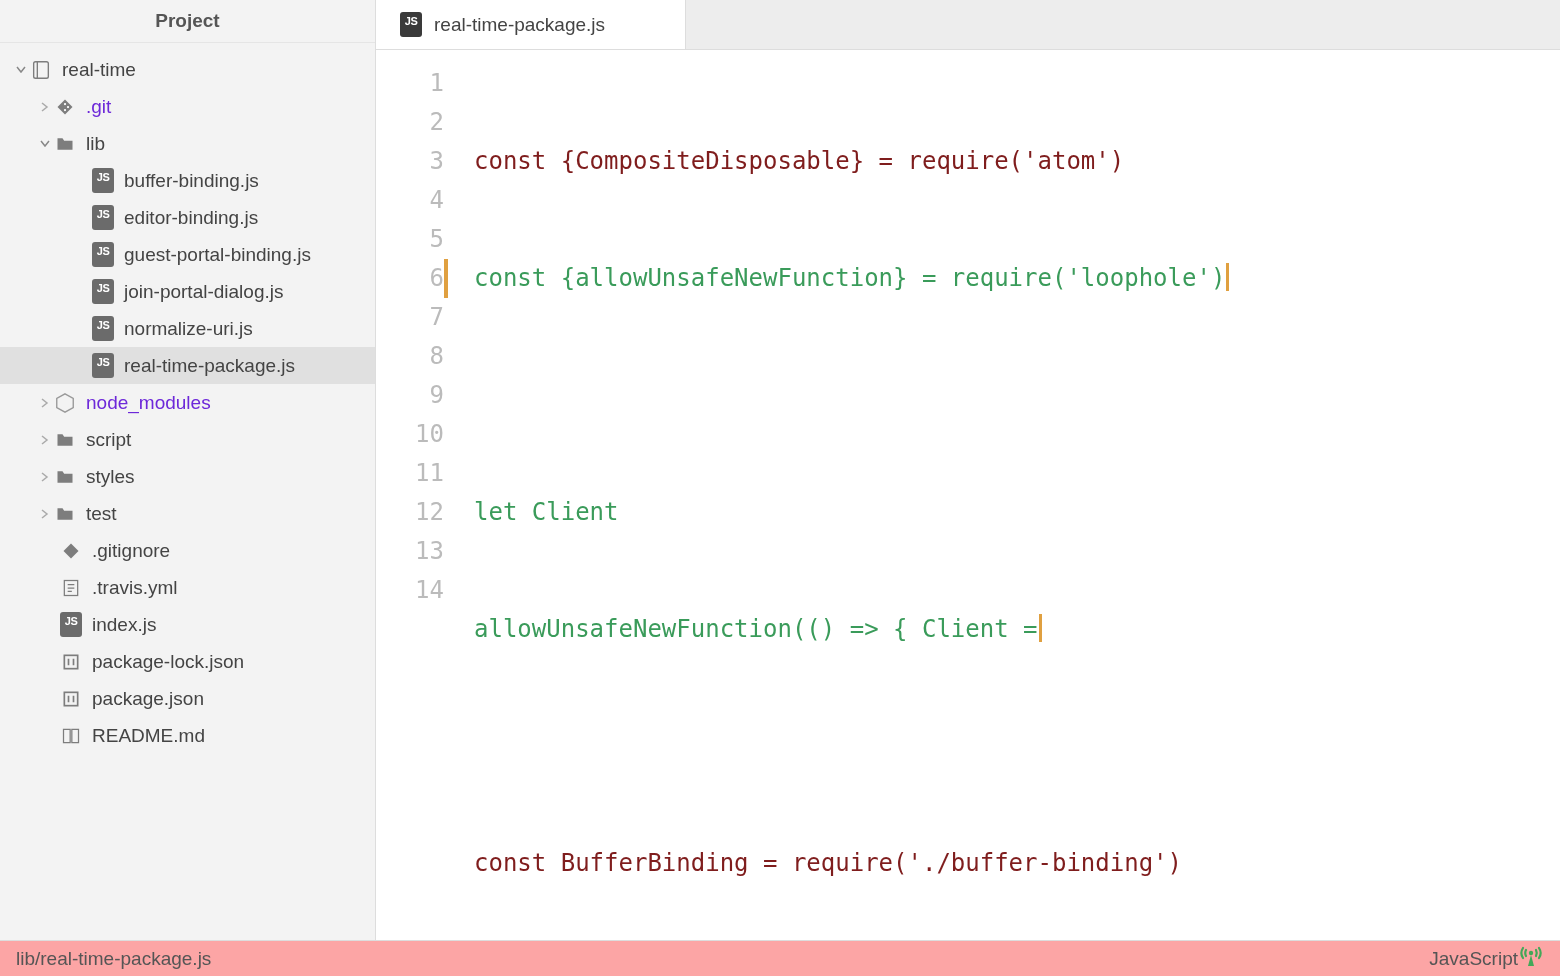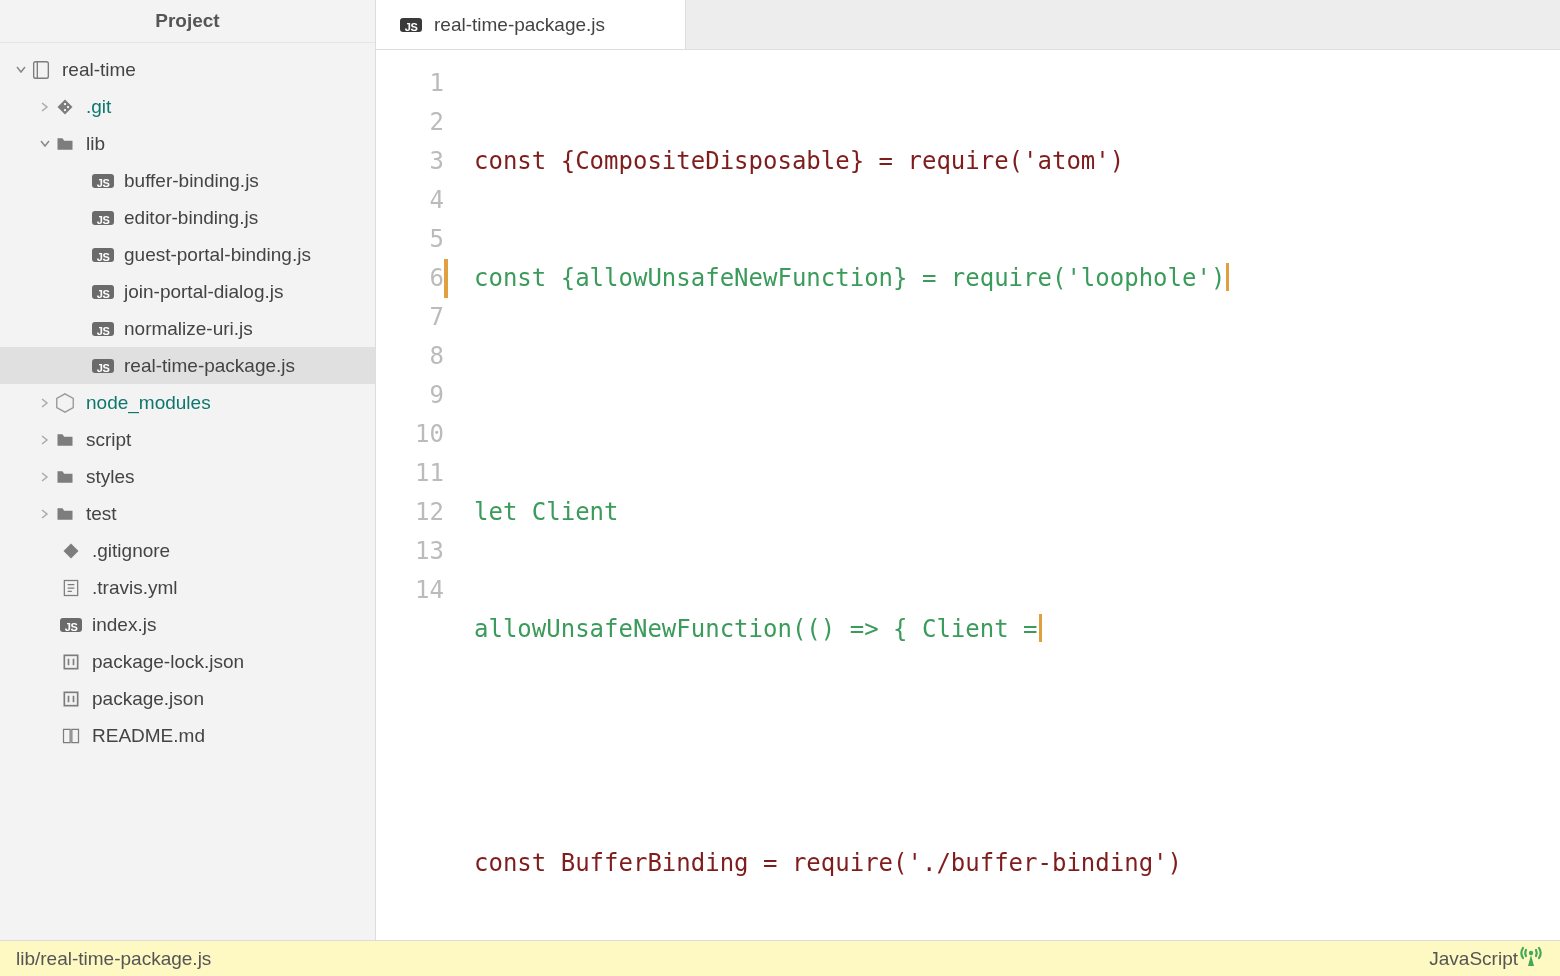--- a/index.html
+++ b/index.html
@@ -79,33 +79,33 @@
     align-items: center;
     flex-shrink: 0;
   }
   .icon-js {
     background: #6b6b6b;
     color: #fff;
     font-size: 11px;
     font-weight: bold;
     border-radius: 3px;
     width: 22px;
-    height: 14px;
+    height: 25px;
     line-height: 19px;
     text-align: center;
     letter-spacing: -0.5px;
   }
   .icon-folder svg { fill: #7d7d7d; width: 20px; height: 20px; }
   .icon-repo svg { stroke: #7d7d7d; fill: none; width: 22px; height: 22px; stroke-width: 1.5; }
   .icon-diamond svg { fill: #7d7d7d; width: 18px; height: 18px; }
   .icon-json svg { fill: none; stroke: #7d7d7d; width: 20px; height: 20px; stroke-width: 2; }
   .icon-text svg { fill: none; stroke: #7d7d7d; width: 20px; height: 20px; stroke-width: 1.5; }
   .icon-book svg { fill: none; stroke: #7d7d7d; width: 22px; height: 20px; stroke-width: 1.5; }
   .icon-node svg { fill: none; stroke: #999; width: 22px; height: 22px; stroke-width: 1.5; }
-  .dim { color: #0f766e; }
+  .dim { color: #6d28d9; }
 
   
   .editor-area {
     flex: 1;
     display: flex;
     flex-direction: column;
     background: #fff;
   }
   .tabs {
     height: 50px;
@@ -179,21 +179,21 @@
   
   .status-bar {
     height: 36px;
     border-top: 1px solid #ddd;
     display: flex;
     align-items: center;
     justify-content: space-between;
     padding: 0 16px;
     font-size: 19px;
     color: #555;
-    background: #fef9c3;
+    background: #fca5a5;
   }
   .status-right {
     display: flex;
     align-items: center;
   }
   .antenna-icon svg {
     width: 26px;
     height: 24px;
   }
 </style>

